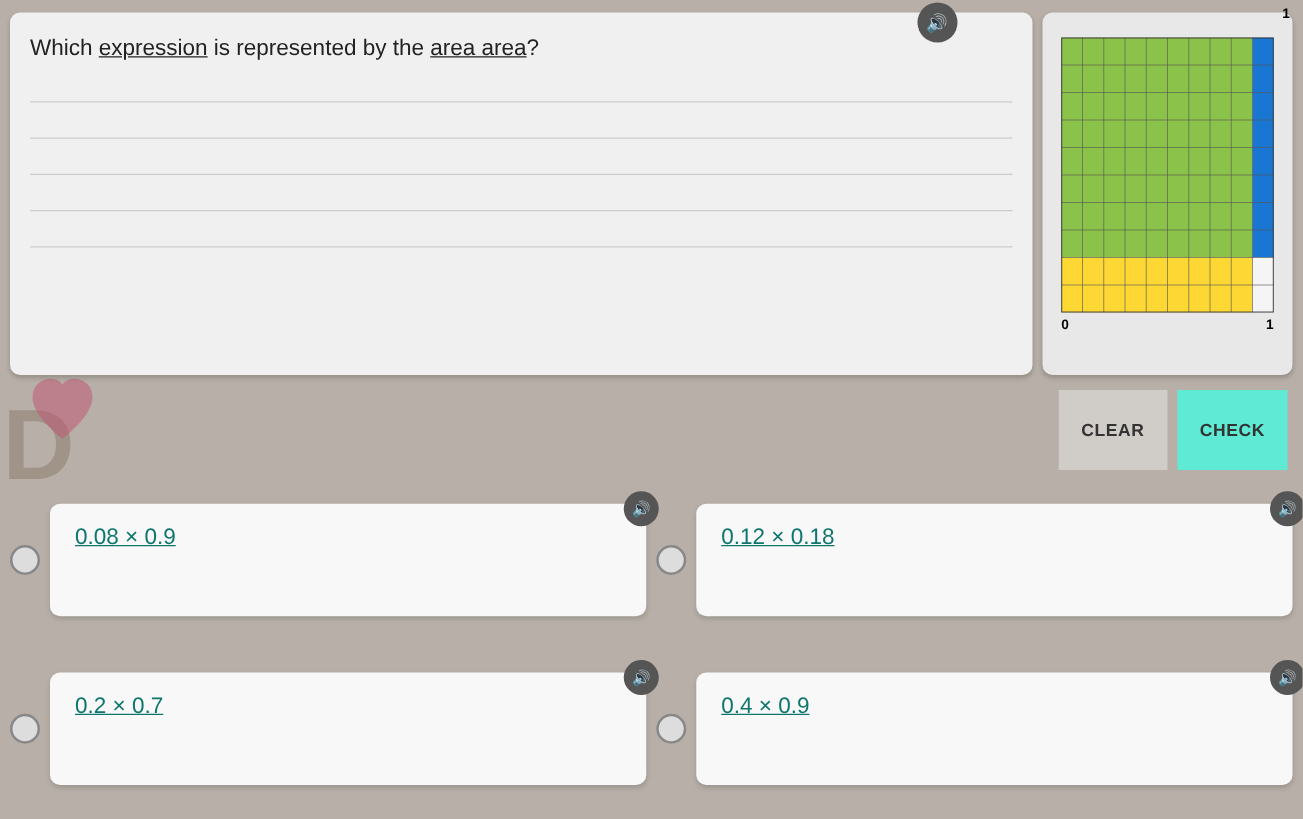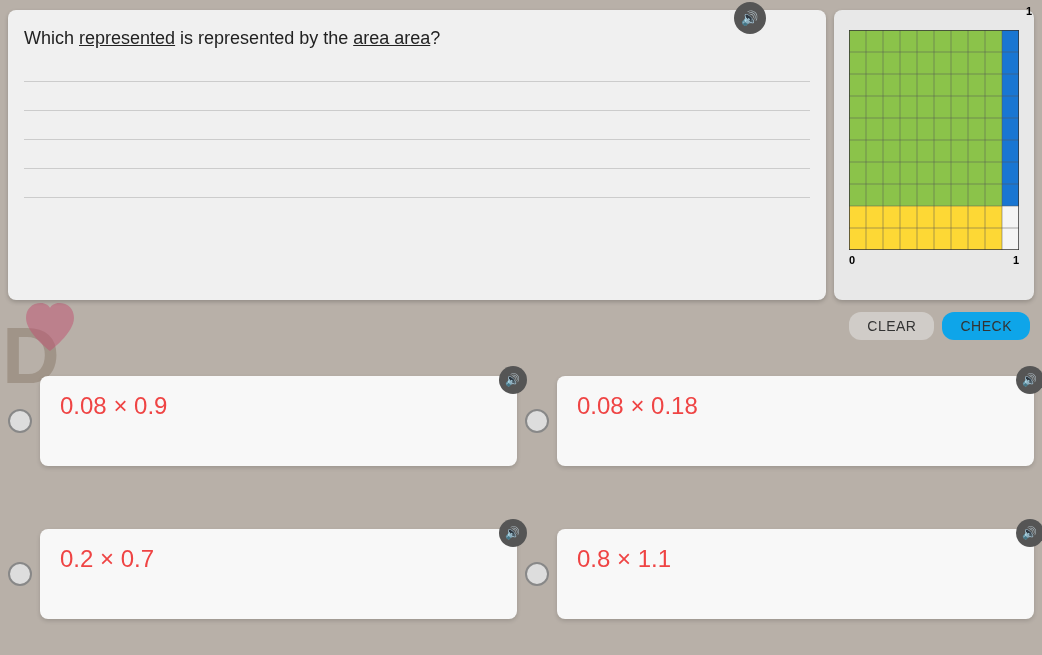--- a/index.html
+++ b/index.html
@@ -128,34 +128,34 @@
     .buttons-row {
       display: flex;
       justify-content: flex-end;
       align-items: center;
       gap: 8px;
       padding-right: 4px;
       margin-top: 4px;
     }
 
     .btn-clear, .btn-check {
-      padding: 6px 18px;
-      border-radius: 12px;
+      padding: 24px 18px;
+      border-radius: 0;
       border: none;
       font-size: 14px;
-      font-weight: normal;
+      font-weight: bold;
       cursor: pointer;
       letter-spacing: 0.5px;
     }
     .btn-clear {
       background: #d0ccc8;
       color: #333;
     }
     .btn-check {
-      background: #0ea5e9;
+      background: #5eead4;
       color: #333;
     }
 
     
     .bottom-section {
       display: flex;
       gap: 8px;
       flex: 1;
     }
 
@@ -191,22 +191,23 @@
       padding: 16px 20px;
       display: flex;
       align-items: flex-start;
       justify-content: flex-start;
       box-shadow: 0 2px 4px rgba(0,0,0,0.15);
       position: relative;
       min-height: 90px;
     }
 
     .answer-label {
-      font-size: 24px;
-      color: #ef4444;
+      font-size: 18px;
+      color: #0f766e;
+      text-decoration: underline;
     }
 
     .audio-btn-small {
       position: absolute;
       top: -10px;
       right: -10px;
       width: 28px;
       height: 28px;
       background: #555;
       border-radius: 50%;
@@ -252,21 +253,21 @@
 
   <div class="top-section">
 
     <div class="question-card">
 
       <div class="audio-btn-top-right">
         <span>🔊</span>
       </div>
 
       <div class="question-text">
-        <span>Which </span><span class="underline">represented</span><span> is represented by the </span><span class="underline">area area</span><span>?</span>
+        <span>Which </span><span class="underline">expression</span><span> is represented by the </span><span class="underline">area area</span><span>?</span>
       </div>
 
       <div class="question-lines">
         <div class="question-line"></div>
         <div class="question-line"></div>
         <div class="question-line"></div>
         <div class="question-line"></div>
         <div class="question-line"></div>
       </div>
     </div>
@@ -347,31 +348,31 @@
     </div>
 
     <div class="answer-half">
 
       <div class="answer-option">
         <div class="radio-btn"></div>
         <div class="answer-card">
           <div class="audio-btn-small">
             <span>🔊</span>
           </div>
-          <span class="answer-label">0.08 × 0.18</span>
+          <span class="answer-label">0.12 × 0.18</span>
         </div>
       </div>
 
       <div class="answer-option">
         <div class="radio-btn"></div>
         <div class="answer-card">
           <div class="audio-btn-small">
             <span>🔊</span>
           </div>
-          <span class="answer-label">0.8 × 1.1</span>
+          <span class="answer-label">0.4 × 0.9</span>
         </div>
       </div>
 
     </div>
 
   </div>
 
 </div>
 
 </body></html>

